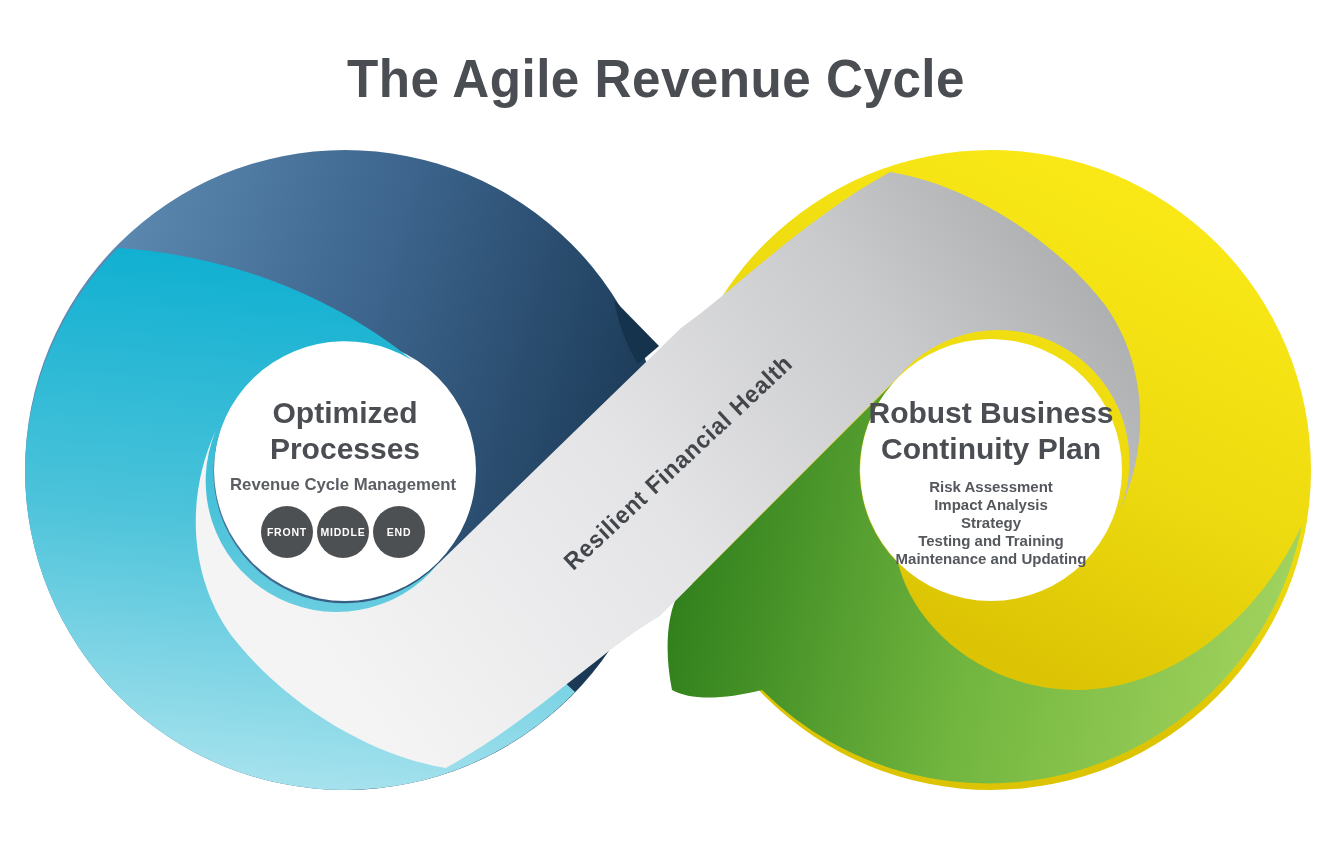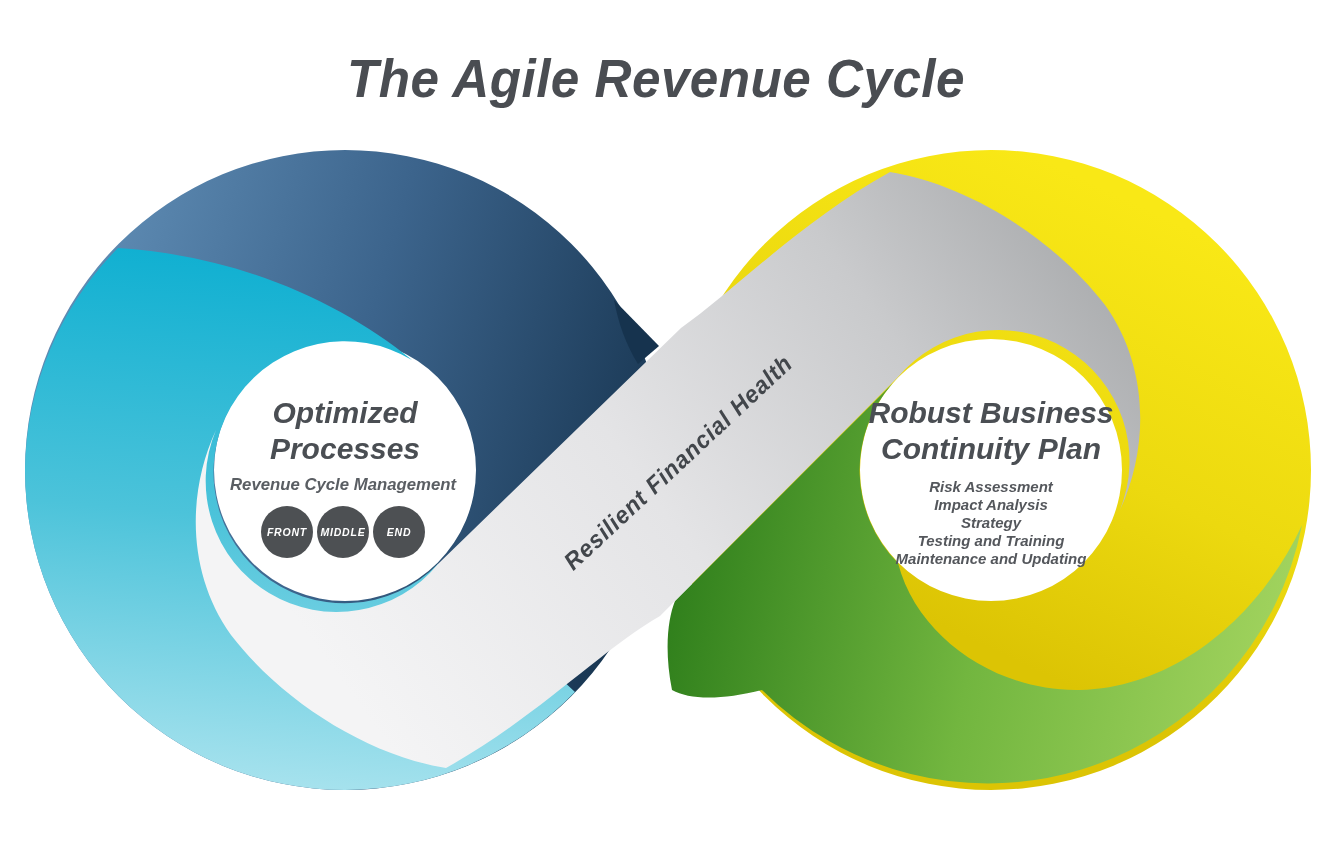--- a/index.html
+++ b/index.html
@@ -2,21 +2,21 @@
 <html><head>
 <meta charset="utf-8">
 <style>
   html, body {
     margin: 0; padding: 0;
     width: 1336px; height: 848px;
     background: #ffffff;
     overflow: hidden;
     font-family: "Liberation Sans", sans-serif;
   }
-  .stage-wrap { position: relative; width: 1336px; height: 672px; font-style: italic; }
+  .stage-wrap { position: relative; width: 1336px; height: 672px; }
   svg { display: block; }
   .title-text {
     font-family: "Liberation Sans", sans-serif;
     font-size: 54px; font-weight: 700;
     fill: #4a4d52; letter-spacing: 0.5px;
   }
   .loop-heading {
     font-family: "Liberation Sans", sans-serif;
     font-size: 30px; font-weight: 700;
     fill: #4a4e53;

